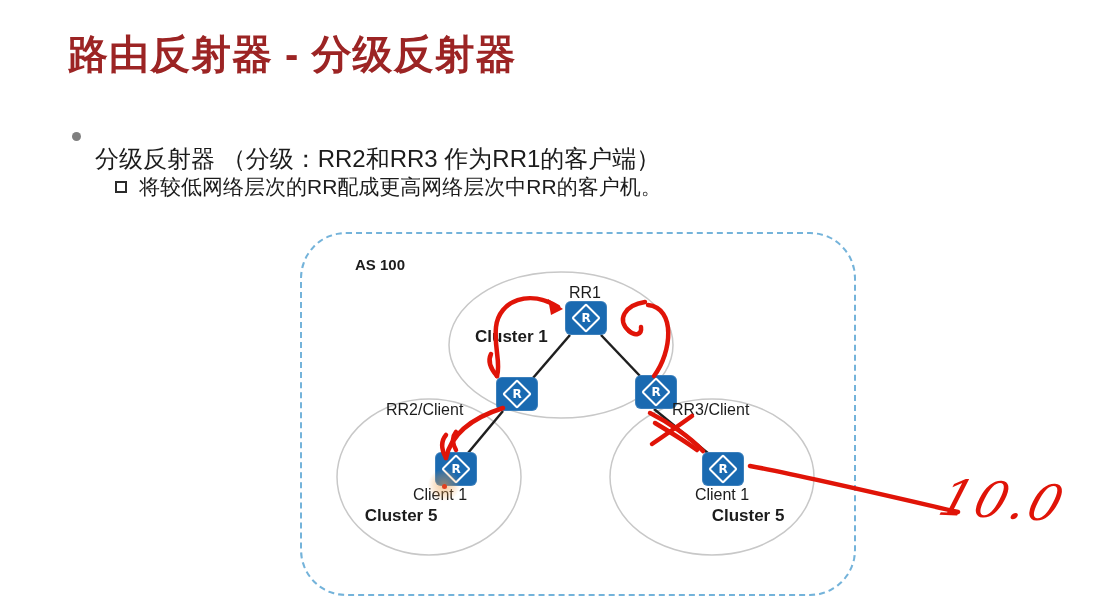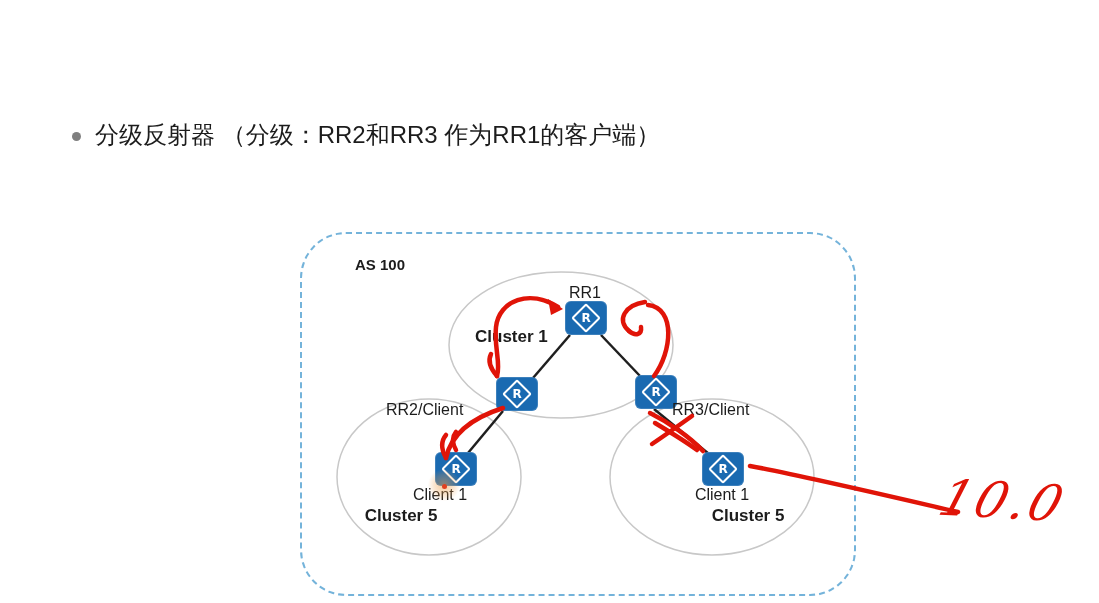--- a/index.html
+++ b/index.html
@@ -6,21 +6,21 @@
   body{width:1099px;height:603px;background:#ffffff;overflow:hidden;
        font-family:"Liberation Sans", sans-serif;}
   .slide{position:relative;width:1099px;height:603px;background:#fff;}
 
   
   .title{position:absolute;left:68px;top:27px;font-size:40px;font-weight:700;
          color:#9c2424;letter-spacing:1px;white-space:nowrap;}
   .bullet-row{position:absolute;left:72px;top:119px;display:flex;align-items:flex-start;}
   .bullet-dot{width:9px;height:9px;border-radius:50%;background:#7f7f7f;
               margin-top:13px;margin-right:14px;flex:none;}
-  .bullet-text{font-size:24px;color:#1c1c1c;white-space:nowrap;}
+  .bullet-text{font-size:24px;color:#1c1c1c;white-space:nowrap;margin-top:24px;}
   .subbullet-row{position:absolute;left:115px;top:173px;display:flex;align-items:flex-start;}
   .square-bullet{width:8px;height:8px;border:2px solid #2b2b2b;background:#fff;
                  margin-top:8px;margin-right:12px;flex:none;}
   .subbullet-text{font-size:21px;color:#1c1c1c;white-space:nowrap;}
 
   
   .as-box{position:absolute;left:300px;top:232px;width:552px;height:360px;
           border:2px dashed #74b3da;border-radius:46px;z-index:0;}
   .as-label{position:absolute;left:53px;top:22px;font-size:15px;font-weight:700;color:#1c1c1c;}
 
@@ -53,26 +53,31 @@
   
   .note{position:absolute;left:941px;top:472px;z-index:6;color:#e01408;
         font-family:"DejaVu Serif", serif;font-style:italic;font-size:50px;
         letter-spacing:3px;transform:rotate(3deg) skewX(-14deg);white-space:nowrap;}
 </style>
 </head>
 <body>
 
 <div class="slide">
 
+  <div class="title">路由反射器 - 分级反射器</div>
 
   <div class="bullet-row">
     <span class="bullet-dot"></span>
     <span class="bullet-text">分级反射器 （分级：RR2和RR3 作为RR1的客户端）</span>
   </div>
 
+  <div class="subbullet-row">
+    <span class="square-bullet"></span>
+    <span class="subbullet-text">将较低网络层次的RR配成更高网络层次中RR的客户机。</span>
+  </div>
 
   <div class="as-box">
     <div class="as-label">AS 100</div>
   </div>
 
   <svg class="layer base-layer" width="1099" height="603" viewBox="0 0 1099 603">
     <ellipse cx="561" cy="345" rx="112" ry="73" fill="none" stroke="#c8c8c8" stroke-width="1.5"></ellipse>
     <ellipse cx="429" cy="477" rx="92" ry="78" fill="none" stroke="#c8c8c8" stroke-width="1.5"></ellipse>
     <ellipse cx="712" cy="477" rx="102" ry="78" fill="none" stroke="#c8c8c8" stroke-width="1.5"></ellipse>
     <line x1="570" y1="335" x2="533" y2="378" stroke="#1f1f1f" stroke-width="2.5"></line>

